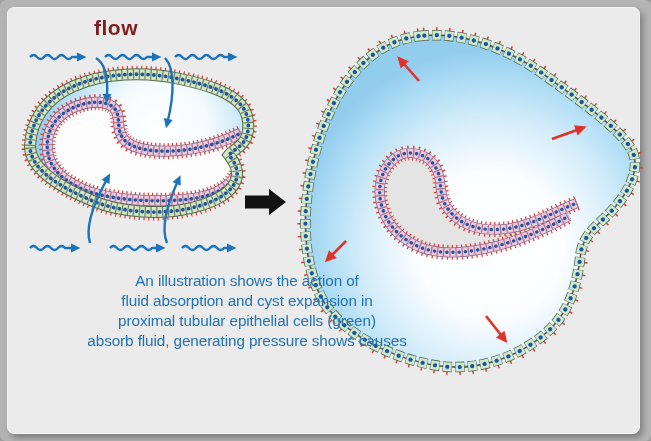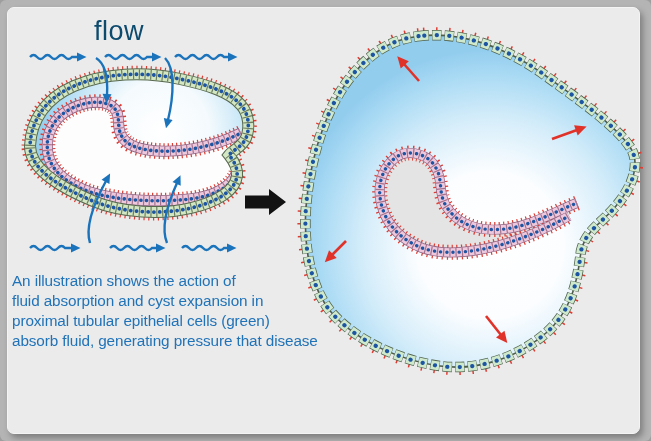--- a/index.html
+++ b/index.html
@@ -1,23 +1,23 @@
 <!DOCTYPE html>
 <html><head>
 <meta charset="utf-8">
 <style>
   html,body{margin:0;padding:0;background:#9e9e9e;font-family:"Liberation Sans",sans-serif;}
   #frame{position:relative;width:651px;height:441px;background:#b4b4b4;border-radius:6px;overflow:hidden;}
   #panel{position:absolute;left:7px;top:7px;width:631px;height:425px;background:#ebebeb;
          border-radius:7px;box-shadow:3px 4px 6px rgba(0,0,0,0.30);border:1px solid #f4f4f4;}
   #fig{position:absolute;left:0;top:0;width:651px;height:441px;}
-  #flow-label{position:absolute;left:94px;top:16px;font-size:27px;font-weight:normal;
-              color:#0c4a6e;letter-spacing:0.5px;}
+  #flow-label{position:absolute;left:94px;top:16px;font-size:21px;font-weight:bold;
+              color:#7f1d1d;letter-spacing:0.5px;}
   #caption{position:absolute;left:12px;top:271px;width:470px;font-size:15.3px;line-height:20px;
-           color:#2173b8;letter-spacing:-0.1px;}
+           color:#2173b8;letter-spacing:-0.1px;text-align:center;}
   #caption div{white-space:pre-wrap;}
 </style>
 </head>
 <body>
 
 <div id="frame">
   <div id="panel"></div>
 
   <svg id="fig" viewBox="0 0 651 441">
     <defs>
@@ -110,15 +110,15 @@
       </g>
     </g>
   </svg>
 
   <div id="flow-label">flow</div>
 
   <div id="caption">
     <div>An illustration shows the action of</div>
     <div>fluid absorption and cyst expansion in</div>
     <div>proximal tubular epithelial cells (green)</div>
-    <div>absorb fluid, generating pressure that disease</div>
+    <div>absorb fluid, generating pressure shows causes</div>
   </div>
 </div>
 
 </body></html>

